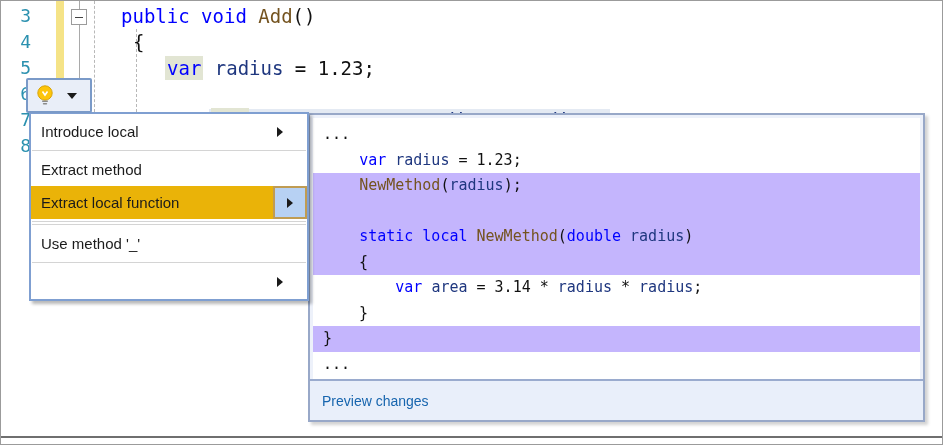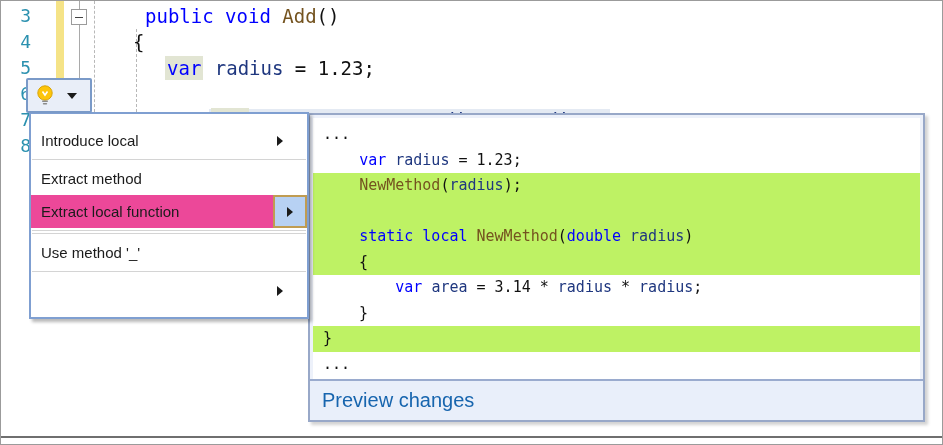--- a/index.html
+++ b/index.html
@@ -50,28 +50,28 @@
   #bulb-btn svg { margin-left:7px; }
   #bulb-caret {
     width:0; height:0; margin-left:12px;
     border-left:5px solid transparent; border-right:5px solid transparent;
     border-top:6px solid #1a1a1a;
   }
 
   
   #menu {
     position:absolute; left:28px; top:111px; width:280px; z-index:6;
-    background:#ffffff; border:2px solid #7f9fd1; padding:10px 0;
+    background:#ffffff; border:2px solid #7f9fd1; padding:1px 0;
     box-shadow:3px 3px 3px rgba(0,0,0,0.28);
   }
   .menu-item {
     position:relative; height:33px; display:flex; align-items:center;
     padding-left:10px; font-size:15px; color:#1b1b1b; cursor:pointer;
   }
-  .menu-item.selected { background:#ec4899; }
+  .menu-item.selected { background:#eab308; }
   .menu-sep { height:1px; background:#d4d4d4; margin:2px 1px; }
   .sub-arrow {
     position:absolute; right:24px; top:50%; margin-top:-5px; width:0; height:0;
     border-left:6px solid #1a1a1a; border-top:5px solid transparent; border-bottom:5px solid transparent;
   }
   .expand-box {
     position:absolute; right:0; top:0; bottom:0; width:34px;
     background:#b7d1f3; border:2px solid #c09c52;
     display:flex; align-items:center; justify-content:center; cursor:pointer;
   }
@@ -86,26 +86,26 @@
   }
   #popup-code {
     margin:3px 3px 0 3px; background:#ffffff; height:261px; padding-top:4px;
     overflow:hidden;
   }
   .pv-line {
     height:25.5px; line-height:25.5px; font-size:15px; white-space:pre;
     padding-left:10px; color:#111;
     font-family:"DejaVu Sans Mono","Liberation Mono",monospace;
   }
-  .pv-line.added { background:#bef264; }
+  .pv-line.added { background:#c4b5fd; }
   #popup-footer {
     margin-top:auto; height:41px; border-top:2px solid #9aabce; background:#e9effa;
     display:flex; align-items:center; padding-left:12px;
   }
-  #preview-link { color:#1765ae; font-size:20px; cursor:pointer; }
+  #preview-link { color:#1765ae; font-size:14px; cursor:pointer; }
 
   #bottom-edge { position:absolute; left:0; right:0; top:435px; height:2px; background:#6f6f6f; }
 </style>
 </head>
 <body>
 
 <div id="screen">
 
   <div class="line-num" style="top:2px">3</div>
   <div class="line-num" style="top:28px">4</div>
@@ -115,21 +115,21 @@
   <div class="line-num" style="top:132px">8</div>
 
   <div id="change-bar"></div>
   <div id="outline-line"></div>
   <div id="guide-1" class="indent-guide"></div>
   <div id="guide-2" class="indent-guide"></div>
   <div id="collapse-box">
       <span class="dash"></span>
     </div>
 
-  <div class="code-line" style="top:2px;  left:144px"><span class="tk-kw">public void </span><span class="tk-method">Add</span><span class="tk-pl">()</span></div>
+  <div class="code-line" style="top:2px;  left:120px"><span class="tk-kw">public void </span><span class="tk-method">Add</span><span class="tk-pl">()</span></div>
   <div class="code-line" style="top:28px; left:132px"><span class="tk-pl">{</span></div>
   <div class="code-line" style="top:54px; left:164px"><span class="tk-kwbox">var</span><span class="tk-pl"> </span><span class="tk-lv">radius</span><span class="tk-pl"> = 1.23;</span></div>
   <div class="code-line" style="top:80px; left:162px">
     <span id="ed-line6-wrap"><span class="tk-kwbox">var</span><span class="tk-pl"> </span><span class="tk-faded">area</span><span class="tk-pl"> = 3.14 * </span><span class="tk-lv">radius</span><span class="tk-pl"> * </span><span class="tk-lv">radius</span><span class="tk-pl">;</span></span>
   </div>
 
   <div id="bulb-btn">
     <svg width="20" height="24" viewBox="0 0 20 24">
       <circle cx="10" cy="9" r="7.2" fill="#fdc50b" stroke="#d9a408" stroke-width="1"></circle>
       <path d="M7.5 7.5 L10 11 L12.5 7.5" fill="none" stroke="#ffffff" stroke-width="1.6"></path>

